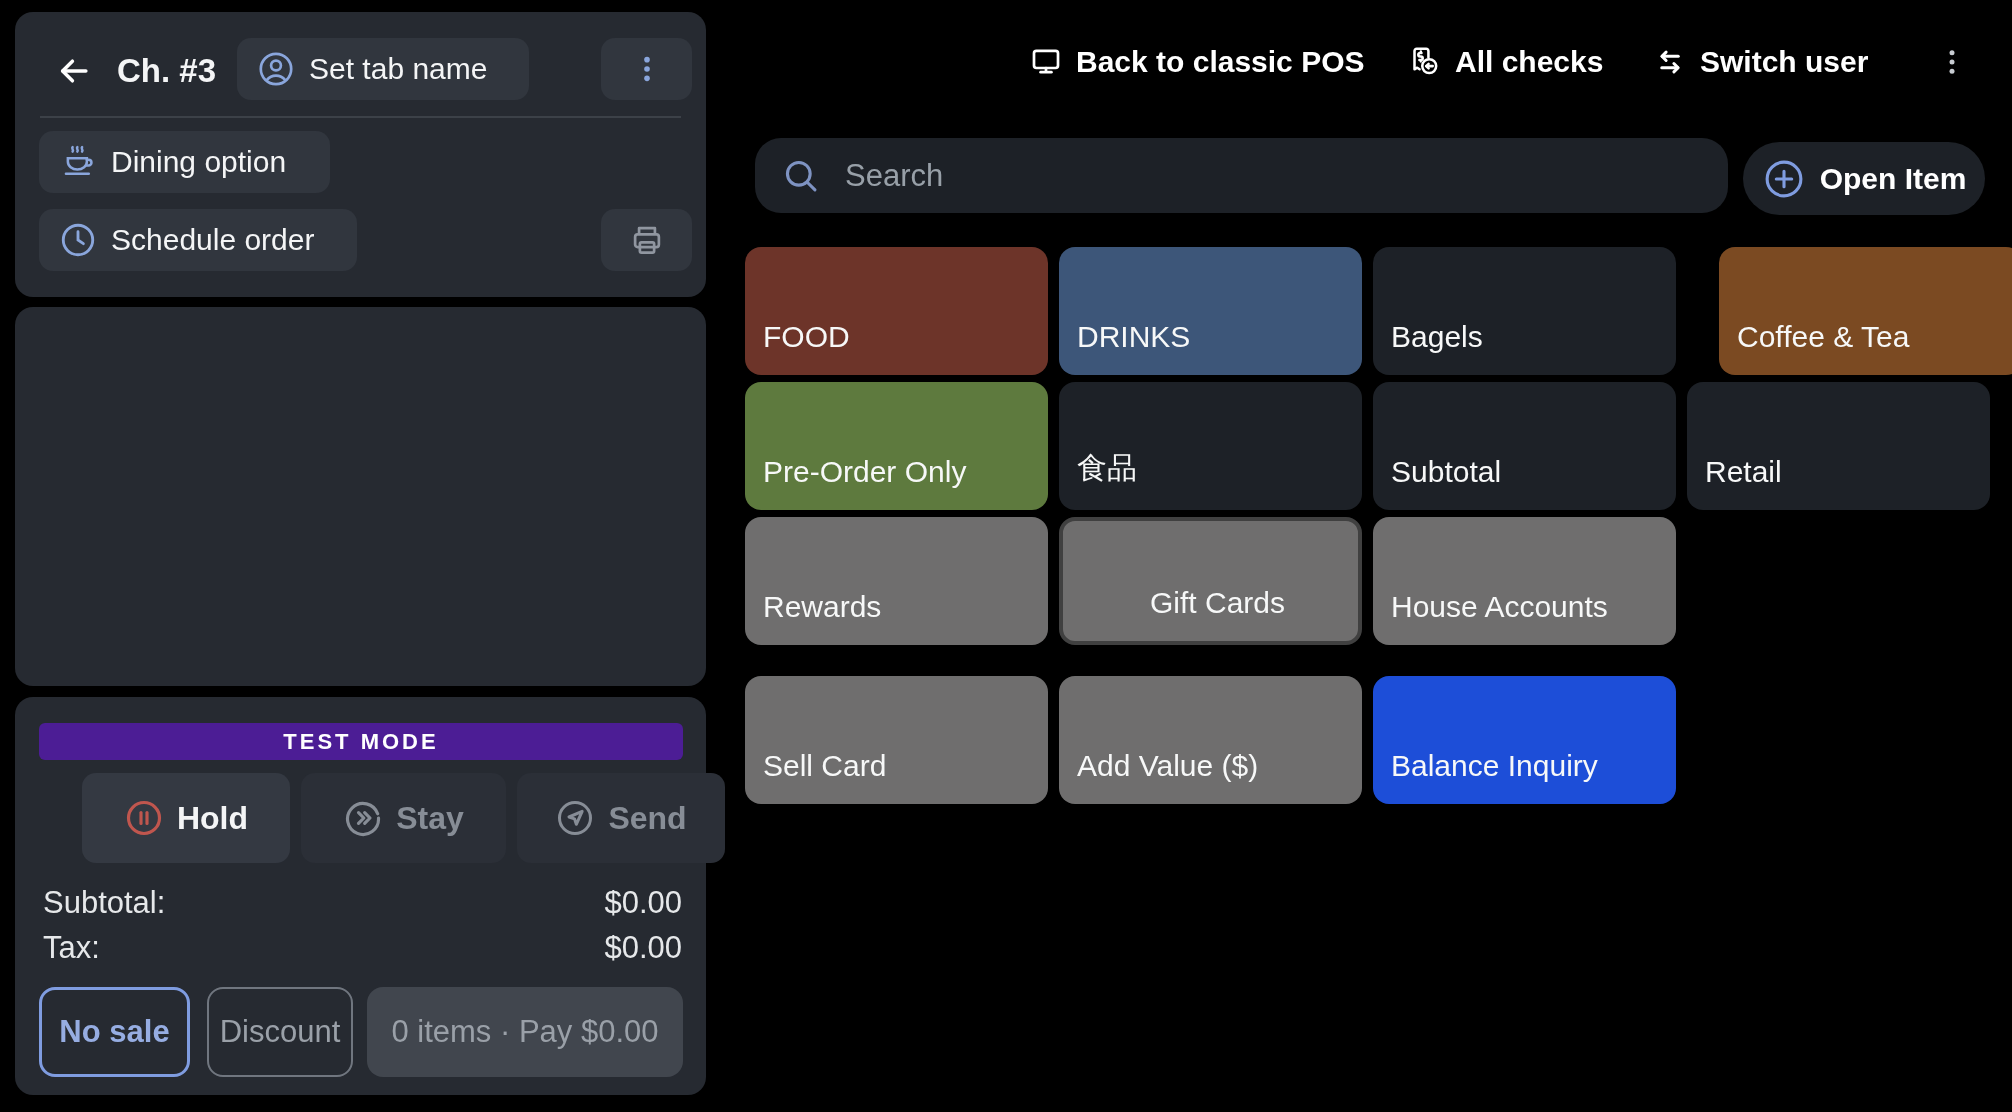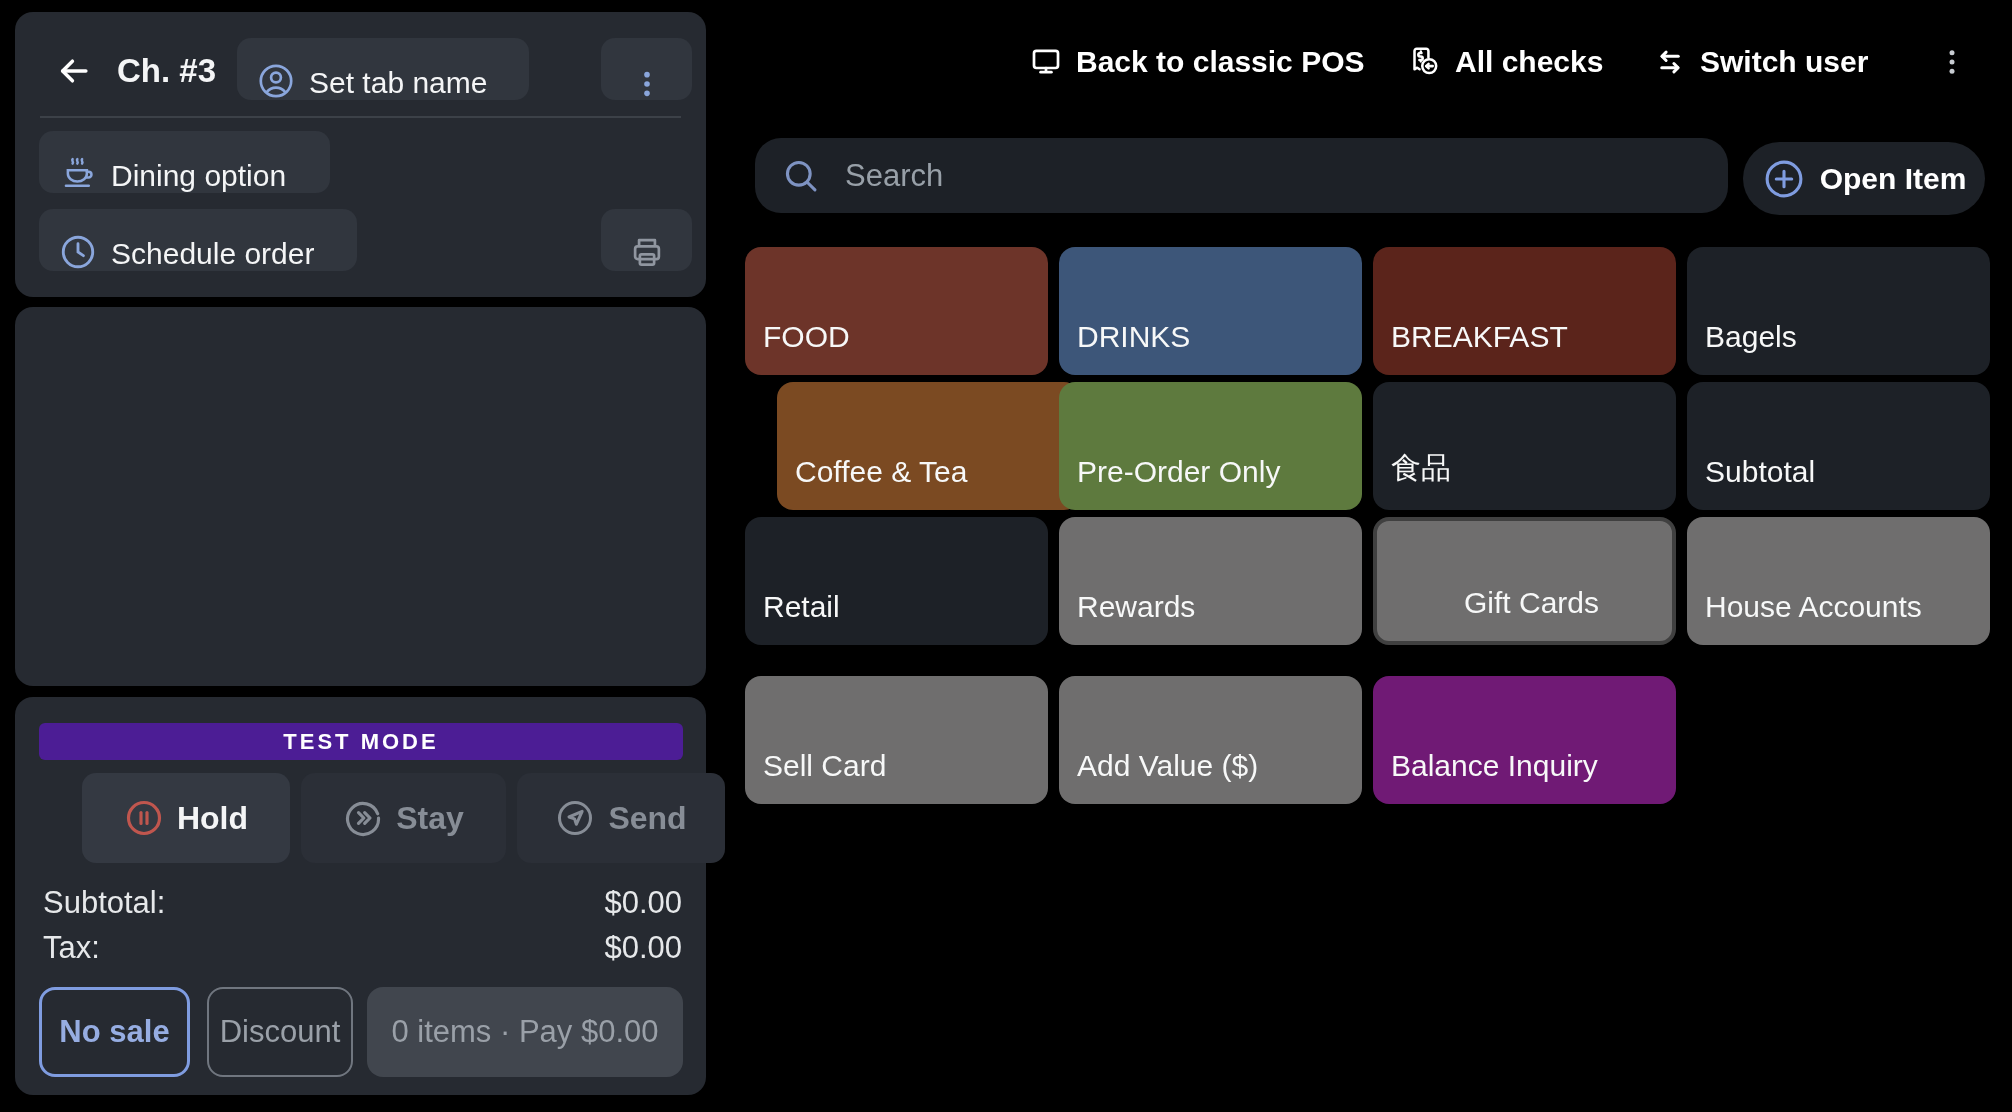--- a/index.html
+++ b/index.html
@@ -7,21 +7,21 @@
     position:relative;width:2012px;height:1112px;background:#000;overflow:hidden;
     font-family:"Liberation Sans",sans-serif;color:#f4f5f6;
     -webkit-font-smoothing:antialiased;
   }
   .card{position:absolute;left:15px;width:691px;background:#262a31;border-radius:18px;}
   .top-card{top:12px;height:285px;}
   .mid-card{top:307px;height:379px;}
   .bottom-card{top:697px;height:398px;}
 
   .icon-btn,.pill-btn{
-    position:absolute;display:flex;align-items:flex-end;justify-content:center;
+    position:absolute;display:flex;align-items:center;justify-content:center;
     background:#31363e;border-radius:14px;box-sizing:border-box;
   }
   .pill-btn{justify-content:flex-start;padding:0 20px;gap:14px;}
   .btn-label{font-size:30px;color:#f4f5f6;white-space:nowrap;}
 
   .back-btn{position:absolute;left:36px;top:36px;width:46px;height:46px;display:flex;align-items:center;justify-content:center;background:transparent;}
   .check-title{position:absolute;left:102px;top:40px;font-size:33px;font-weight:700;}
   .set-tab-btn{left:222px;top:26px;width:292px;height:62px;}
   .kebab-btn{left:586px;top:26px;width:91px;height:62px;}
   .divider{position:absolute;left:25px;right:25px;top:104px;height:2px;background:#3c4148;}
@@ -281,23 +281,20 @@
       <span>Open Item</span>
     </div>
 
     <div class="tile-grid grid-categories" id="grid-categories">
         <div class="tile" style="background: rgb(109, 52, 41);">
           <span class="tile-label">FOOD</span>
         </div>
         <div class="tile" style="background: rgb(61, 86, 121);">
           <span class="tile-label">DRINKS</span>
         </div>
-        <div class="tile" style="background: rgb(91, 36, 27);">
-          <span class="tile-label">BREAKFAST</span>
-        </div>
         <div class="tile" style="background: rgb(29, 33, 39);">
           <span class="tile-label">Bagels</span>
         </div>
         <div class="tile" style="background: rgb(123, 74, 34); margin-left: 32px;">
           <span class="tile-label">Coffee &amp; Tea</span>
         </div>
         <div class="tile" style="background: rgb(94, 122, 62);">
           <span class="tile-label">Pre-Order Only</span>
         </div>
         <div class="tile" style="background: rgb(29, 33, 39);">
@@ -319,18 +316,18 @@
           <span class="tile-label">House Accounts</span>
         </div>
       </div>
     <div class="tile-grid grid-giftcard" id="grid-giftcard">
         <div class="tile" style="background: rgb(111, 110, 110);">
           <span class="tile-label">Sell Card</span>
         </div>
         <div class="tile" style="background: rgb(111, 110, 110);">
           <span class="tile-label">Add Value ($)</span>
         </div>
-        <div class="tile" style="background: #701a75; text-align: right;">
+        <div class="tile" style="background: #1d4ed8; text-align: right;">
           <span class="tile-label">Balance Inquiry</span>
         </div>
       </div>
   </main>
 </div>
 
 </body></html>

